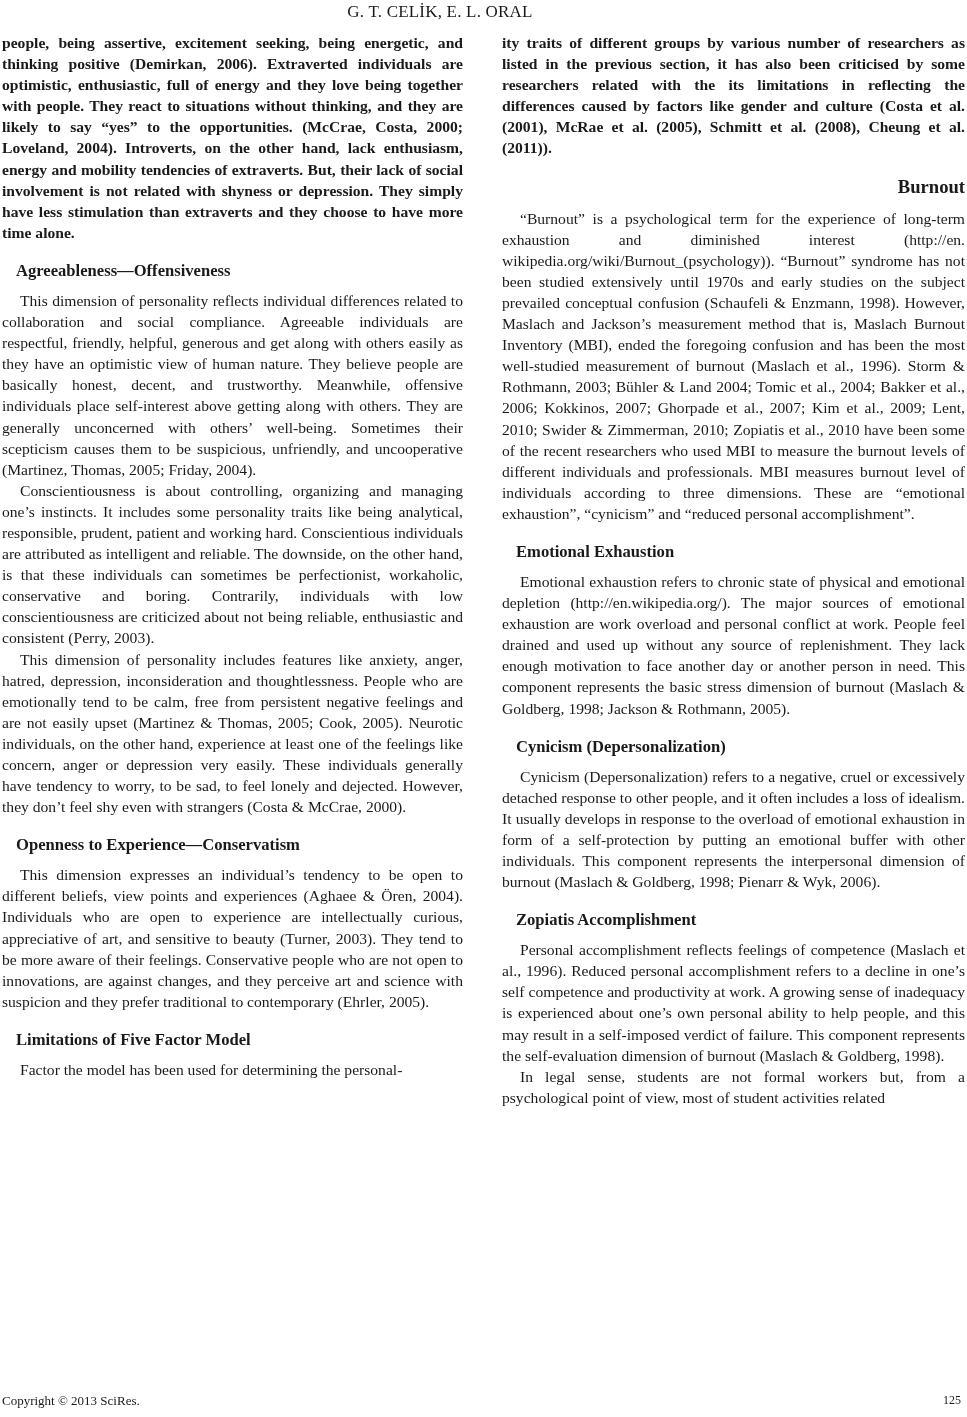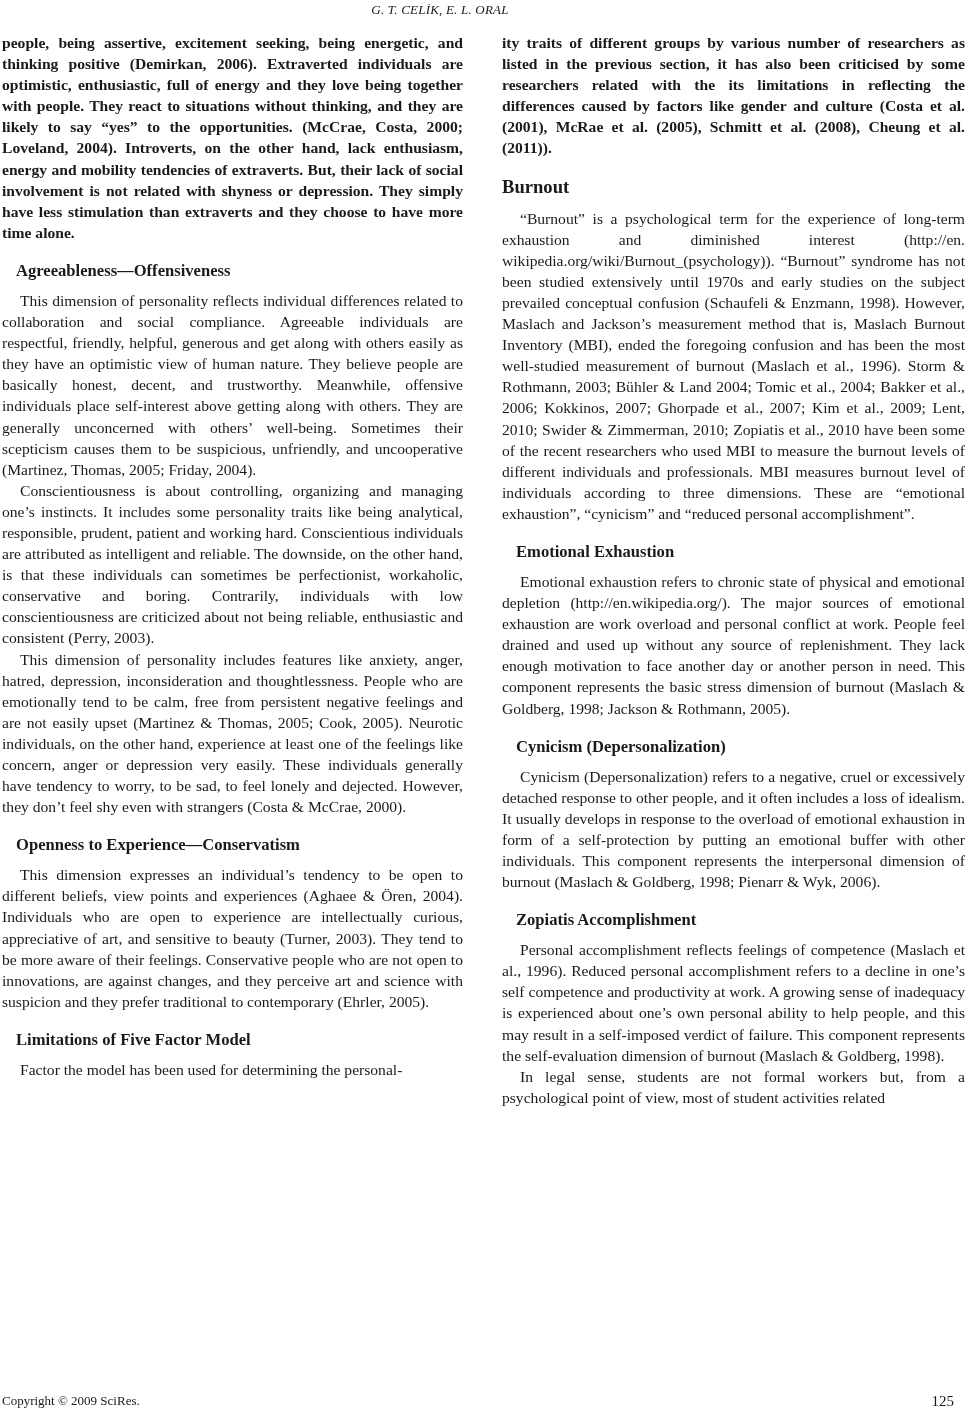--- a/index.html
+++ b/index.html
@@ -3,44 +3,44 @@
 <meta charset="utf-8">
 <style>
   html, body { margin: 0; padding: 0; background: #ffffff; }
   body {
     width: 967px; height: 1417px; position: relative; overflow: hidden;
     font-family: "Liberation Serif", "DejaVu Serif", serif;
     color: #1a1a1a;
   }
   .running-header {
     position: absolute; top: 2px; left: 0; width: 880px;
-    text-align: center; font-size: 13px; letter-spacing: 0.2px; font-style: italic;
+    text-align: center; font-size: 17px; letter-spacing: 0.2px;
   }
   .col {
     position: absolute; top: 32px;
     font-size: 15.6px; line-height: 21.1px;
   }
   .col.left { left: 2px; width: 461px; }
   .col.right { left: 502px; width: 463px; }
   .col p {
     margin: 0; text-align: justify; text-indent: 18px; hyphens: manual;
   }
   .col p.noindent { text-indent: 0; font-weight: bold; }
   h3.sub {
     font-size: 16.6px; font-weight: bold; margin: 17px 0 9px 14px; line-height: 21px;
   }
   h2.sec {
-    font-size: 18.6px; font-weight: bold; text-align: left;
+    font-size: 18.6px; font-weight: bold; text-align: right;
     margin: 17px 0 10px 0; line-height: 22px;
   }
   .footer-left {
     position: absolute; left: 2px; top: 1393px; font-size: 13px;
   }
   .footer-right {
-    position: absolute; right: 13px; top: 1393px; font-size: 15px;
+    position: absolute; right: 6px; top: 1393px; font-size: 12px;
   }
 </style>
 </head>
 <body>
 
 <div class="running-header">G. T. CELİK, E. L. ORAL</div>
 
 <div class="col left">
   <p class="noindent">people, being assertive, excitement seeking, being energetic, and thinking positive (Demirkan, 2006). Extraverted individu­als are optimistic, enthusiastic, full of energy and they love being together with people. They react to situations without thinking, and they are likely to say “yes” to the opportunities. (McCrae, Costa, 2000; Loveland, 2004). Introverts, on the other hand, lack enthusiasm, energy and mobility tendencies of ex­traverts. But, their lack of social involvement is not related with shyness or depression. They simply have less stimulation than extraverts and they choose to have more time alone.</p>
 
@@ -69,14 +69,14 @@
 
   <h3 class="sub">Cynicism (Depersonalization)</h3>
   <p>Cynicism (Depersonalization) refers to a negative, cruel or excessively detached response to other people, and it often includes a loss of idealism. It usually develops in response to the overload of emotional exhaustion in form of a self-protec­tion by putting an emotional buffer with other individuals. This component represents the interpersonal dimension of burnout (Maslach &amp; Goldberg, 1998; Pienarr &amp; Wyk, 2006).</p>
 
   <h3 class="sub">Zopiatis Accomplishment</h3>
   <p>Personal accomplishment reflects feelings of competence (Maslach et al., 1996). Reduced personal accomplishment refers to a decline in one’s self competence and productivity at work. A growing sense of inadequacy is experienced about one’s own personal ability to help people, and this may result in a self-imposed verdict of failure. This component represents the self-evaluation dimension of burnout (Maslach &amp; Goldberg, 1998).</p>
 
   <p>In legal sense, students are not formal workers but, from a psychological point of view, most of student activities related</p>
 </div>
 
-<div class="footer-left">Copyright © 2009 SciRes.</div>
+<div class="footer-left">Copyright © 2013 SciRes.</div>
 <div class="footer-right">125</div>
 
 </body></html>

